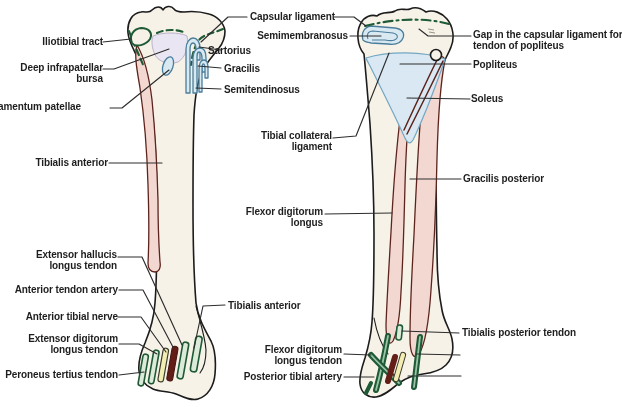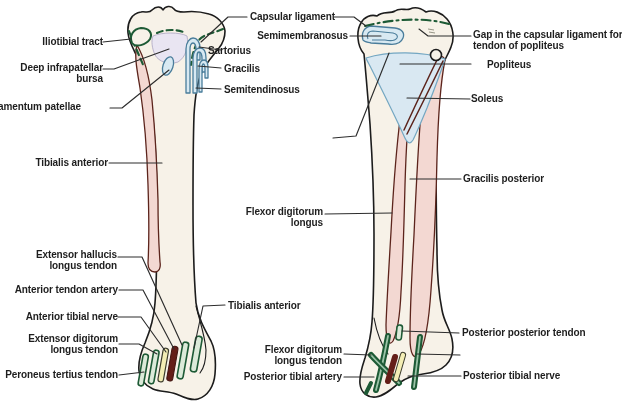--- a/index.html
+++ b/index.html
@@ -177,34 +177,37 @@
     <div>Extensor digitorum</div>
     <div>longus tendon</div>
   </div>
   <div class="lbl r" style="right:504px;top:369px">Peroneus tertius tendon</div>
 
   <div class="lbl" style="left:250px;top:11px">Capsular ligament</div>
   <div class="lbl r" style="right:274px;top:30px">Semimembranosus</div>
   <div class="lbl" style="left:208px;top:45px">Sartorius</div>
   <div class="lbl" style="left:224px;top:63px">Gracilis</div>
   <div class="lbl" style="left:224px;top:84px">Semitendinosus</div>
+  <div class="lbl r wrap" style="right:290px;top:130px;width:84px">
+    <div>Tibial collateral</div>
+    <div>ligament</div>
+  </div>
   <div class="lbl r wrap" style="right:299px;top:206px;width:84px">
     <div>Flexor digitorum</div>
     <div>longus</div>
   </div>
   <div class="lbl" style="left:228px;top:300px">Tibialis anterior</div>
   <div class="lbl r wrap" style="right:280px;top:344px;width:86px">
     <div>Flexor digitorum</div>
     <div>longus tendon</div>
   </div>
   <div class="lbl r" style="right:280px;top:371px">Posterior tibial artery</div>
 
   <div class="lbl wrap" style="left:473px;top:29px;width:152px">
     <div>Gap in the capsular ligament for</div>
     <div>tendon of popliteus</div>
   </div>
-  <div class="lbl" style="left:487px;top:59px">Popliteus</div>
+  <div class="lbl" style="left:473px;top:59px">Popliteus</div>
   <div class="lbl" style="left:471px;top:93px">Soleus</div>
   <div class="lbl" style="left:463px;top:173px">Gracilis posterior</div>
-  <div class="lbl" style="left:462px;top:327px">Posterior posterior tendon</div>
-  <div class="lbl" style="left:463px;top:370px">Posterior tibial nerve</div>
+  <div class="lbl" style="left:462px;top:327px">Tibialis posterior tendon</div>
 
 </div>
 
 </body></html>

